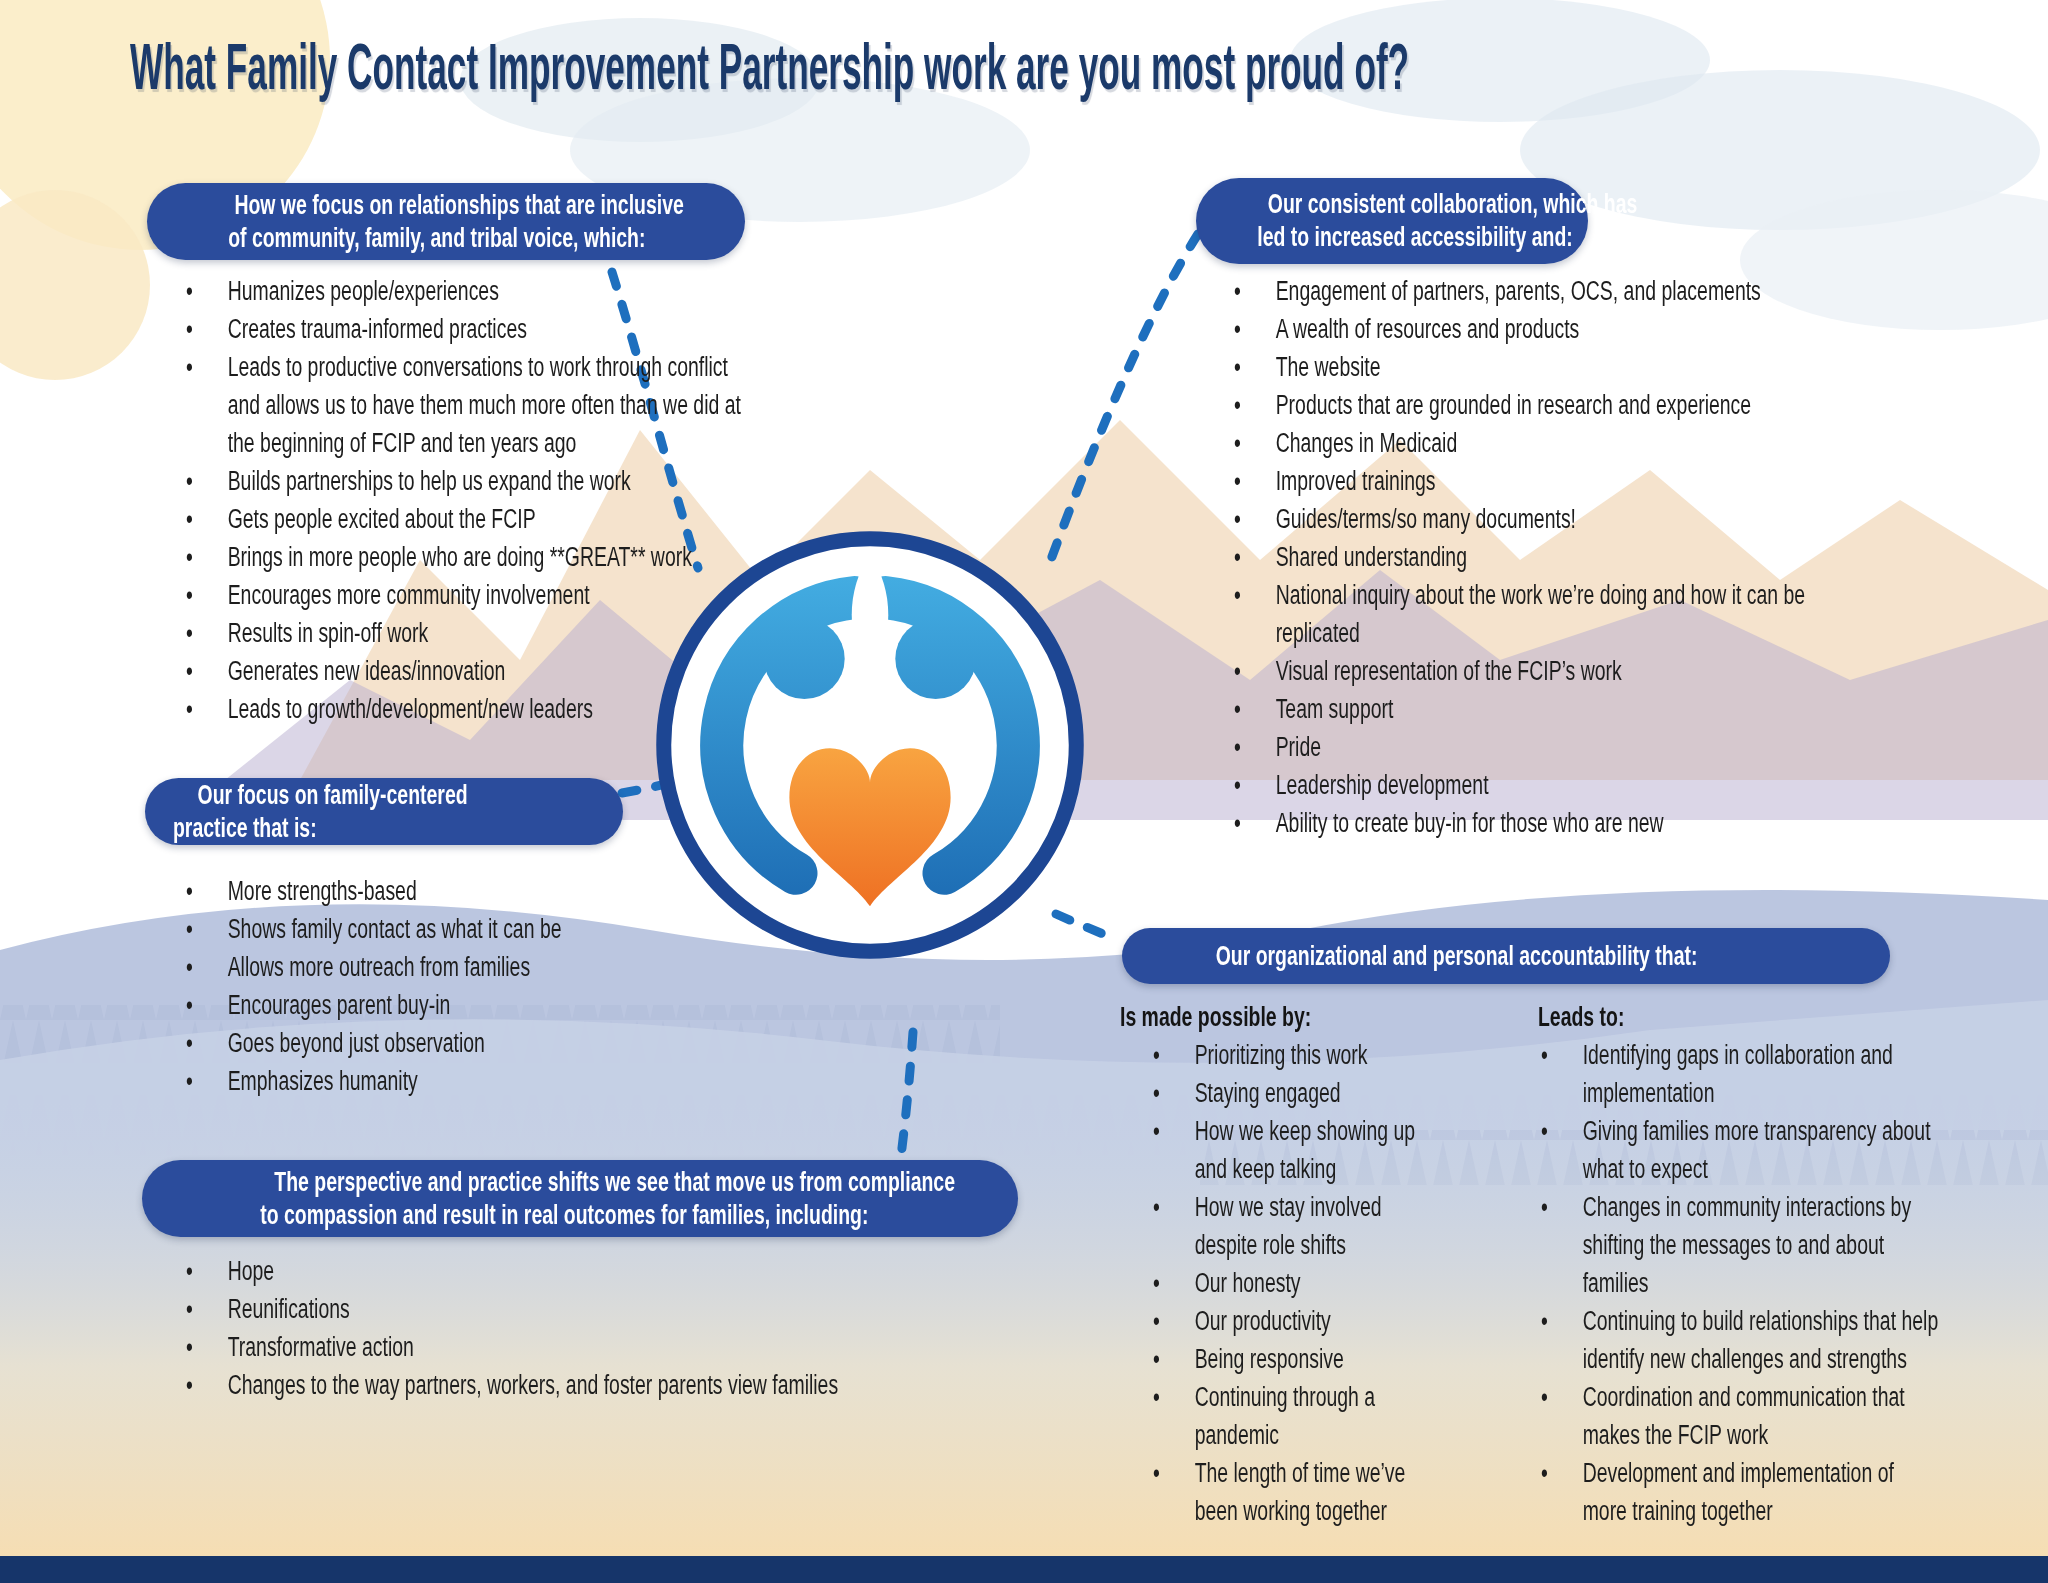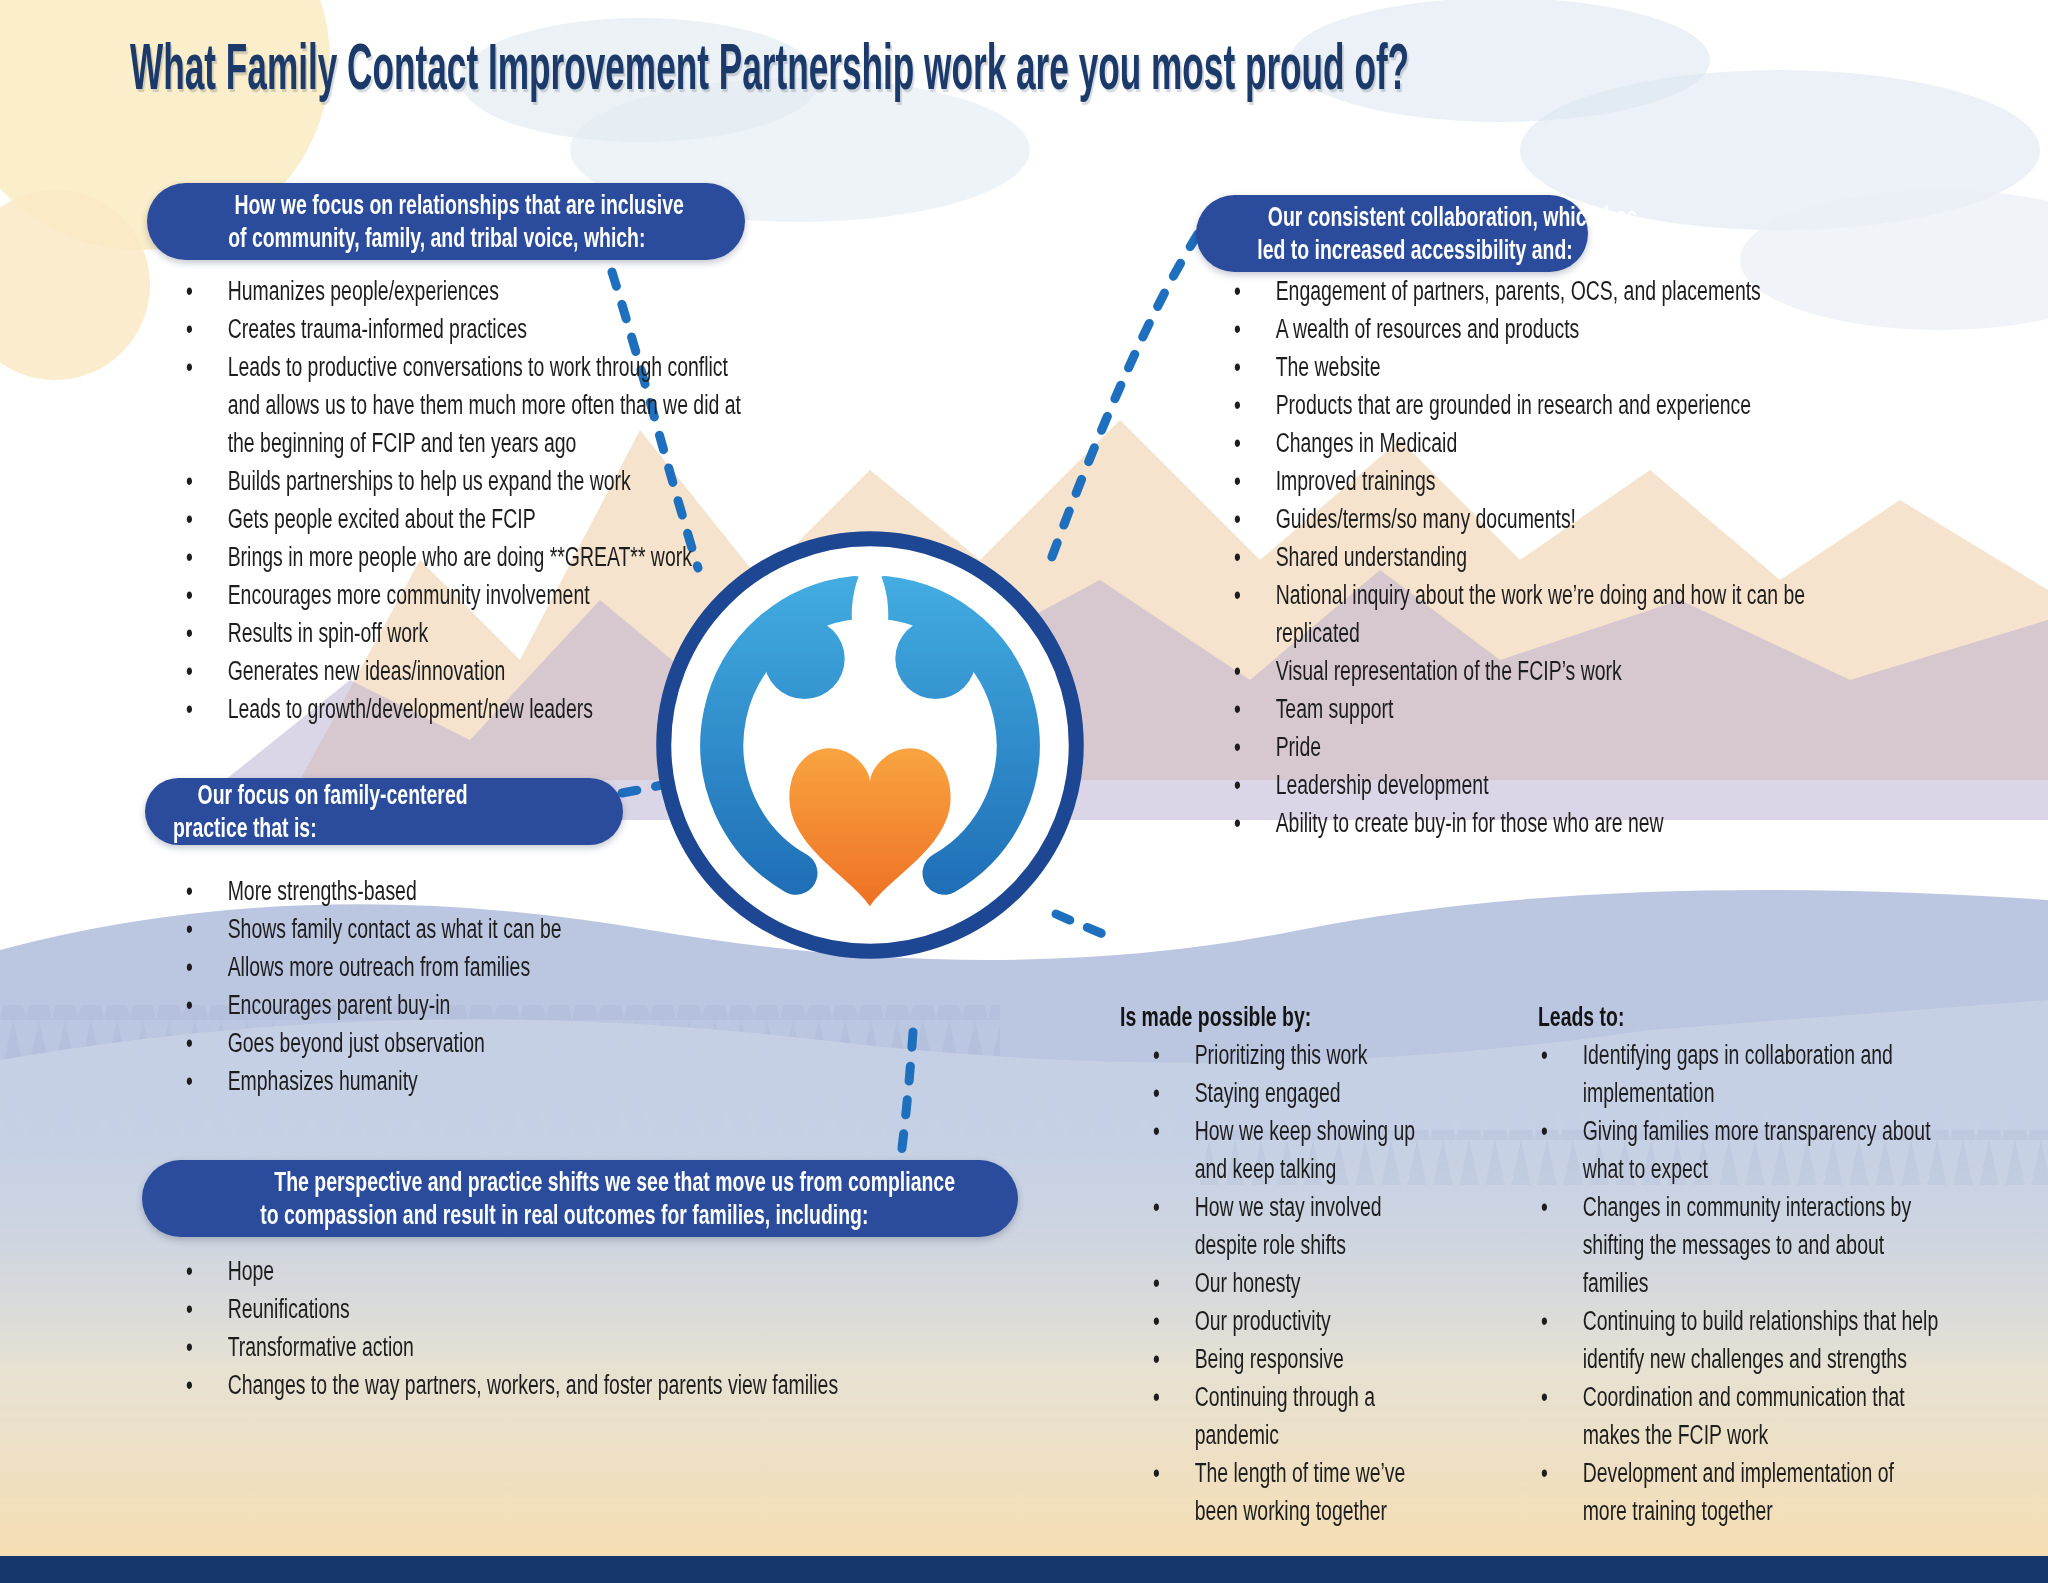--- a/index.html
+++ b/index.html
@@ -12,21 +12,21 @@
            transform:scaleX(.55); transform-origin:0 0;
            text-shadow:3px 3px 1px rgba(30,45,80,.18); }
   .pill { position:absolute; z-index:3; background:#2b4c9c; border-radius:44px;
           display:flex; flex-direction:column; justify-content:center; align-items:flex-start;
           box-shadow:0 3px 7px rgba(20,35,70,.25); }
   .pill-line { font-size:27px; line-height:33px; font-weight:bold; color:#ffffff;
                transform:scaleX(.72); transform-origin:50% 50%; white-space:nowrap; text-align:center; }
   .pill1 { left:147px; top:183px; width:598px; height:77px; }
   .pill2 { left:145px; top:778px; width:478px; height:67px; }
   .pill3 { left:142px; top:1160px; width:876px; height:77px; }
-  .pill4 { left:1196px; top:195px; width:392px; height:77px; }
+  .pill4 { left:1196px; top:178px; width:392px; height:86px; }
   .pill5 { left:1122px; top:928px; width:768px; height:56px; }
   .blist { position:absolute; z-index:3; margin:0; padding:0; list-style:none;
            font-size:27px; line-height:38px; color:#1d1d1d;
            transform:scaleX(.72); transform-origin:0 0; }
   .blist li { position:relative; padding-left:62px; }
   .blist li::before { content:"\2022"; position:absolute; left:4px; top:0; }
   .list1 { left:183px; top:272px;  width:790px; }
   .list2 { left:183px; top:872px;  width:700px; }
   .list3 { left:183px; top:1252px; width:1100px; }
   .list4 { left:1231px; top:272px; width:890px; }
@@ -139,20 +139,23 @@
       <li>Guides/terms/so many documents!</li>
       <li>Shared understanding</li>
       <li>National inquiry about the work we’re doing and how it can be replicated</li>
       <li>Visual representation of the FCIP’s work</li>
       <li>Team support</li>
       <li>Pride</li>
       <li>Leadership development</li>
       <li>Ability to create buy-in for those who are new</li>
     </ul>
 
+  <div class="pill pill5">
+      <div class="pill-line">Our organizational and personal accountability that:</div>
+    </div>
   <div class="col-head head5a">Is made possible by:</div>
   <ul class="blist list5a">
       <li>Prioritizing this work</li>
       <li>Staying engaged</li>
       <li>How we keep showing up and keep talking</li>
       <li>How we stay involved despite role shifts</li>
       <li>Our honesty</li>
       <li>Our productivity</li>
       <li>Being responsive</li>
       <li>Continuing through a pandemic</li>

